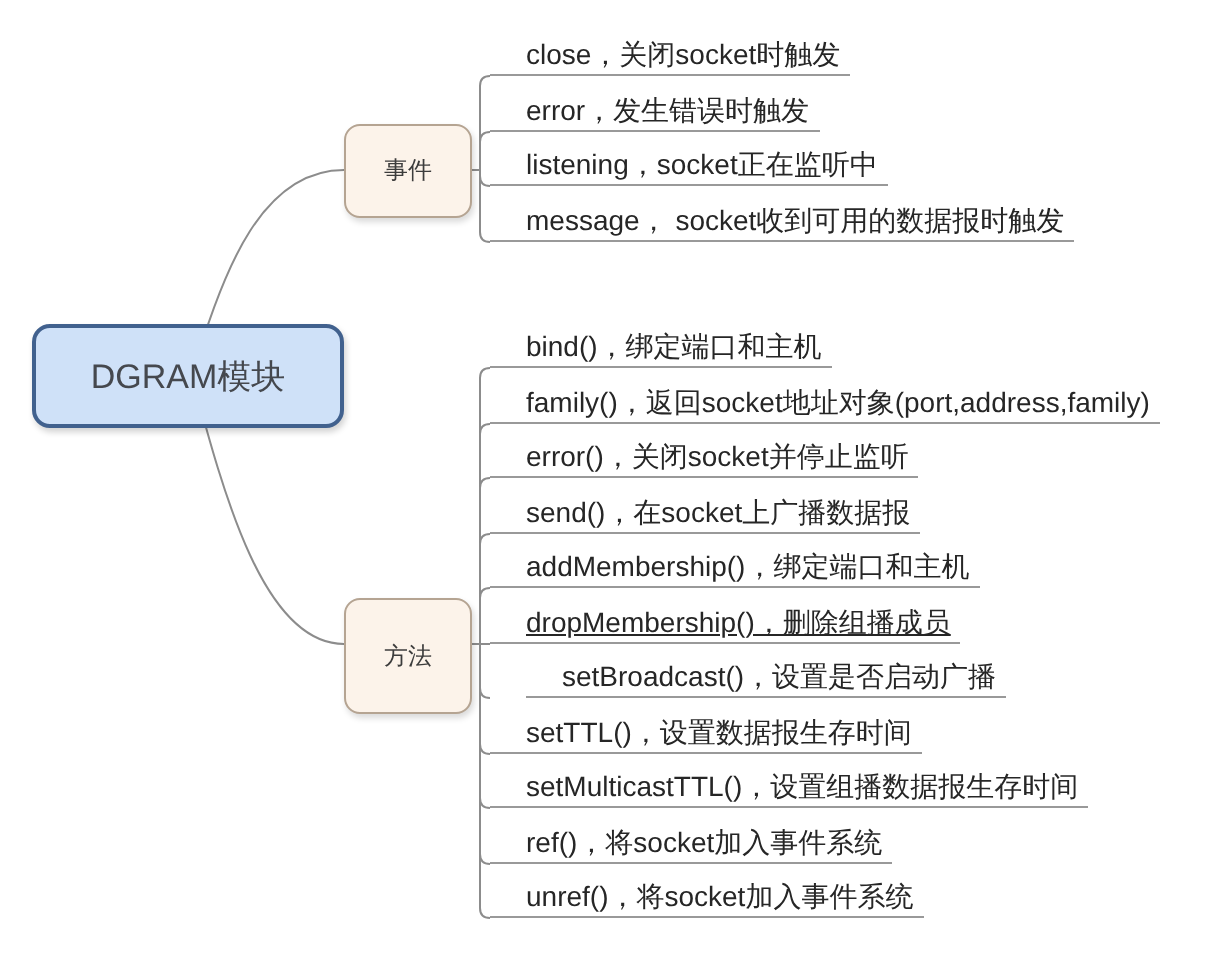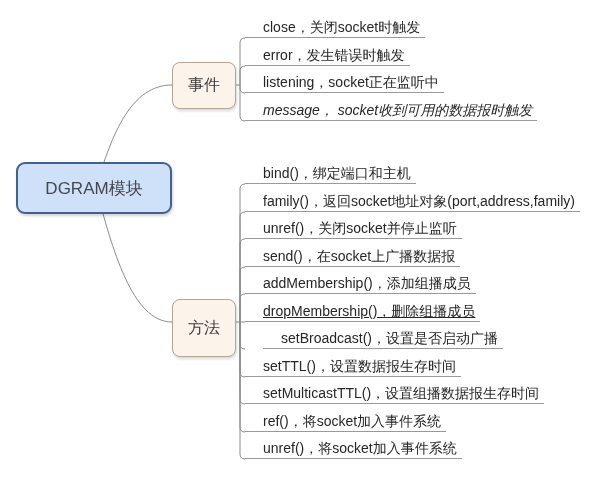--- a/index.html
+++ b/index.html
@@ -12,21 +12,21 @@
     position:absolute;display:flex;align-items:center;justify-content:center;
     box-sizing:border-box;white-space:nowrap;cursor:default;
   }
   .root{
     background:var(--root-fill);border:2px solid var(--root-border);
     border-radius:9px;font-size:17px;color:var(--root-text);
     box-shadow:1px 2px 3px rgba(0,0,0,0.18);
   }
   .branch{
     background:var(--branch-fill);border:1px solid var(--branch-border);
-    border-radius:8px;font-size:16px;color:var(--branch-text);
+    border-radius:8px;font-size:12px;color:var(--branch-text);
     box-shadow:1px 2px 3px rgba(0,0,0,0.15);
   }
   .leaf{
     position:absolute;height:20px;line-height:20px;font-size:14px;
     color:var(--leaf-text);white-space:nowrap;
     padding:0 5px 0 18px;border-bottom:1px solid var(--underline);
     cursor:default;
   }
 </style>
 </head>
@@ -58,26 +58,26 @@
   <div class="node root" id="root-node" style="left: 16px; top: 162px; width: 156px; height: 52px;">DGRAM模块</div>
 
   <div class="node branch" id="branch-0" style="left: 172px; top: 62px; width: 64px; height: 47px;">事件</div>
 
   <div class="node branch" id="branch-1" style="left: 172px; top: 299px; width: 64px; height: 58px;">方法</div>
 
   <div id="leaves">
       <div class="leaf" style="left: 245px; top: 17px;">close，关闭socket时触发</div>
       <div class="leaf" style="left: 245px; top: 45px;">error，发生错误时触发</div>
       <div class="leaf" style="left: 245px; top: 72px; text-align: center;">listening，socket正在监听中</div>
-      <div class="leaf" style="left: 245px; top: 100px; font-style: italic;">message， socket收到可用的数据报时触发</div>
+      <div class="leaf" style="left: 245px; top: 100px;">message， socket收到可用的数据报时触发</div>
       <div class="leaf" style="left: 245px; top: 163px;">bind()，绑定端口和主机</div>
       <div class="leaf" style="left: 245px; top: 191px;">family()，返回socket地址对象(port,address,family)</div>
-      <div class="leaf" style="left: 245px; top: 218px;">unref()，关闭socket并停止监听</div>
+      <div class="leaf" style="left: 245px; top: 218px;">error()，关闭socket并停止监听</div>
       <div class="leaf" style="left: 245px; top: 246px;">send()，在socket上广播数据报</div>
-      <div class="leaf" style="left: 245px; top: 273px;">addMembership()，添加组播成员</div>
+      <div class="leaf" style="left: 245px; top: 273px;">addMembership()，绑定端口和主机</div>
       <div class="leaf" style="left: 245px; top: 301px; text-decoration: underline;">dropMembership()，删除组播成员</div>
       <div class="leaf" style="left: 263px; top: 328px;">setBroadcast()，设置是否启动广播</div>
       <div class="leaf" style="left: 245px; top: 356px;">setTTL()，设置数据报生存时间</div>
       <div class="leaf" style="left: 245px; top: 383px;">setMulticastTTL()，设置组播数据报生存时间</div>
       <div class="leaf" style="left: 245px; top: 411px; text-align: right;">ref()，将socket加入事件系统</div>
       <div class="leaf" style="left: 245px; top: 438px;">unref()，将socket加入事件系统</div>
     </div>
 </div>
 
 </body></html>

